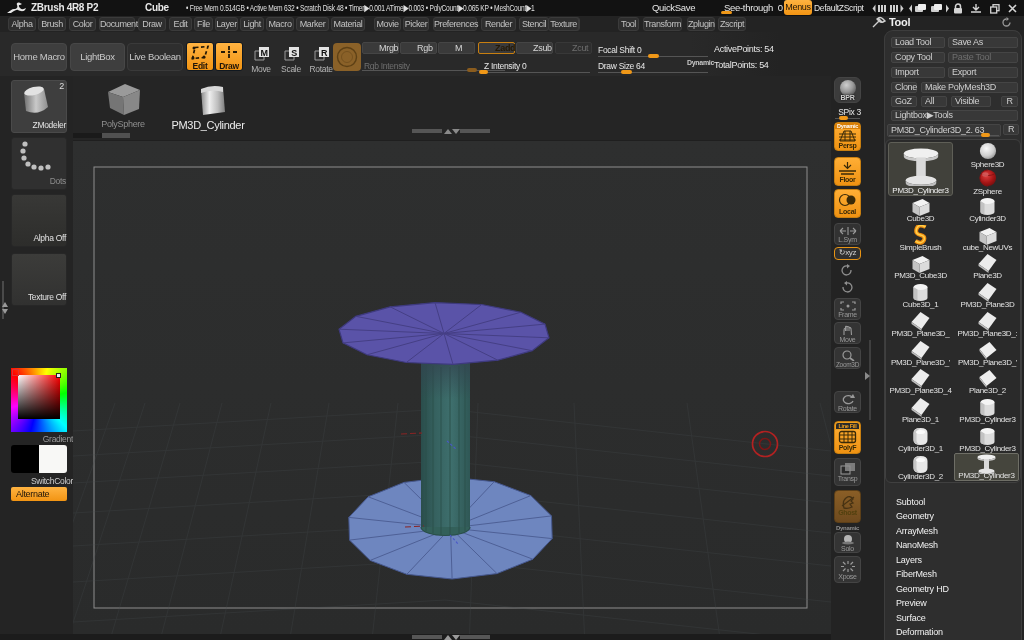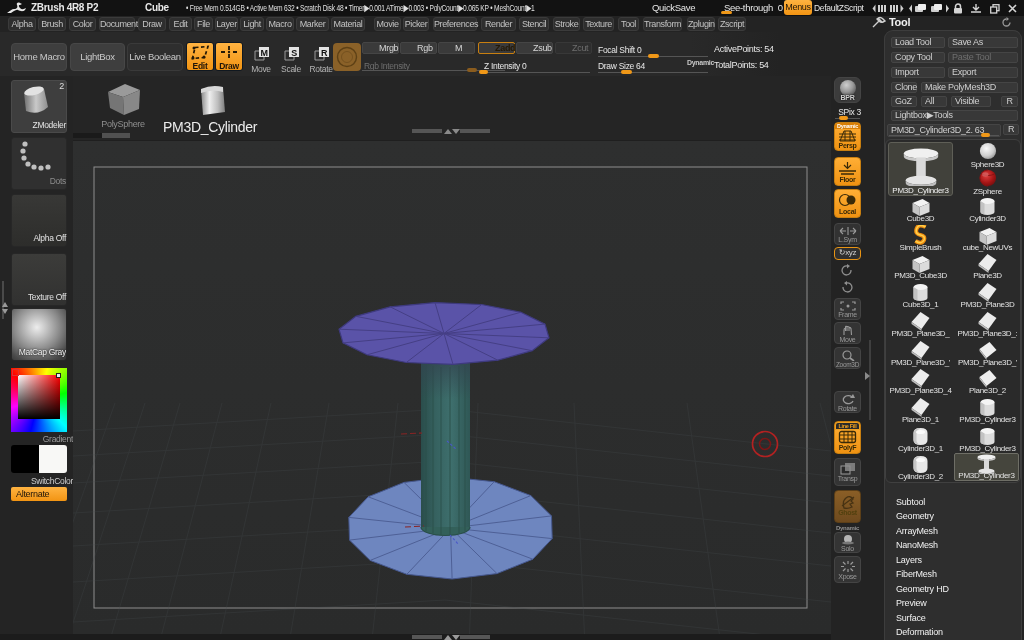--- a/index.html
+++ b/index.html
@@ -107,21 +107,21 @@
   <div class="m" style="left:240px;width:24px">Light</div>
   <div class="m" style="left:266px;width:28px">Macro</div>
   <div class="m" style="left:296px;width:33px">Marker</div>
   <div class="m" style="left:331px;width:34px">Material</div>
   <div class="m" style="left:374px;width:27px">Movie</div>
   <div class="m" style="left:403px;width:26px">Picker</div>
   <div class="m" style="left:433px;width:44px">Preferences</div>
   <div class="m" style="left:481px;width:35px">Render</div>
   <div class="m" style="left:519px;width:30px">Stencil</div>
   <div class="m" style="left:553px;width:27px">Stroke</div>
-  <div class="m" style="left:583px;width:31px">Texture</div>
+  <div class="m" style="left:548px;width:31px">Texture</div>
   <div class="m" style="left:618px;width:21px">Tool</div>
   <div class="m" style="left:643px;width:39px">Transform</div>
   <div class="m" style="left:687px;width:28px">Zplugin</div>
   <div class="m" style="left:718px;width:28px">Zscript</div>
 </div>
 
 <div id="toolbar">
   <div class="tb-big" style="left:11px;width:56px">Home Macro</div>
   <div class="tb-big" style="left:70px;width:55px">LightBox</div>
   <div class="tb-big" style="left:127px;width:56px;background:#2e2e2e;border-color:#3a3a3a">Live Boolean</div>
@@ -228,23 +228,20 @@
           </g>
         </svg>
     <div class="shelf-lbl" style="bottom:3px;color:#8d8d8d">Dots</div>
   </div>
   <div class="shelf-box" style="top:118px;height:53px;background:linear-gradient(#383836,#2d2d2b)">
     <div class="shelf-lbl" style="bottom:3px;color:#e2e2e2">Alpha Off</div>
   </div>
   <div class="shelf-box" style="top:177px;height:53px;background:linear-gradient(#3c3c3a,#313130)">
     <div class="shelf-lbl" style="bottom:3px;color:#e2e2e2">Texture Off</div>
   </div>
-  <div class="shelf-box" style="top:232px;height:53px;background:radial-gradient(circle at 46% 36%,#ededed 0%,#c4c4c4 22%,#8a8a8a 52%,#4a4a4a 82%,#333 100%);overflow:hidden">
-    <div class="shelf-lbl" style="bottom:3px;color:#f2f2f2;text-shadow:0 0 2px #000">MatCap Gray</div>
-  </div>
   <div class="abs" style="left:11px;top:292px;width:56px;height:64px;background:conic-gradient(from 315deg,#f00,#ff0,#0f0,#0ff,#00f,#f0f,#f00)">
     <div class="abs" style="left:7px;top:7px;width:42px;height:44px;background:linear-gradient(to right,#fff,#f00)">
       <div class="abs" style="left:0;top:0;width:100%;height:100%;background:linear-gradient(to bottom,rgba(0,0,0,0),#000)"></div>
     </div>
     <div class="abs" style="left:1px;top:1px;width:7px;height:7px;border:1.5px solid #e03030"></div>
     <div class="abs" style="right:6px;top:5px;width:5px;height:5px;border:1px solid #222;background:#eee"></div>
   </div>
   <div class="shelf-lbl" style="top:358px;color:#9a9a9a">Gradient</div>
   <div class="abs" style="left:11px;top:369px;width:28px;height:28px;background:#000;border-radius:3px 0 0 3px"></div>
   <div class="abs" style="left:39px;top:369px;width:28px;height:28px;background:#f8f8f6;border-radius:0 3px 3px 0"></div>
@@ -267,21 +264,21 @@
           <linearGradient id="traycyl" x1="0" y1="0" x2="1" y2="0">
             <stop offset="0" stop-color="#8a8a8a"></stop>
             <stop offset=".35" stop-color="#efefef"></stop>
             <stop offset=".7" stop-color="#bdbdbd"></stop>
             <stop offset="1" stop-color="#7d7d7d"></stop>
           </linearGradient>
         </defs>
         <path d="M12 5 L34 3 L36 28 L14 31 Z" fill="url(#traycyl)"></path>
         <path d="M12 5 Q23 0 34 3 L34 8 Q23 5 12 9 Z" fill="#d8d8d8"></path>
       </svg>
-  <div class="abs" style="left:90px;top:43px;width:90px;font-size:14px;color:#ececec">PM3D_Cylinder</div>
+  <div class="abs" style="left:90px;top:43px;width:90px;text-align:center;font-size:11px;color:#ececec">PM3D_Cylinder</div>
   <div class="abs" style="left:0px;top:57px;width:29px;height:5px;background:#1a1a1a"></div>
   <div class="abs" style="left:29px;top:57px;width:28px;height:5px;background:#515151"></div>
   <div class="abs" style="left:339px;top:53px;width:30px;height:4px;background:#565656"></div>
   <div class="abs" style="left:387px;top:53px;width:30px;height:4px;background:#565656"></div>
   <div class="abs" style="left:371px;top:53px;width:0;height:0;border-left:4px solid transparent;border-right:4px solid transparent;border-bottom:5px solid #8a8a8a"></div>
   <div class="abs" style="left:379px;top:53px;width:0;height:0;border-left:4px solid transparent;border-right:4px solid transparent;border-top:5px solid #8a8a8a"></div>
 </div>
 
 <div id="canvas">
 <svg width="758" height="494" viewBox="0 0 758 494">

